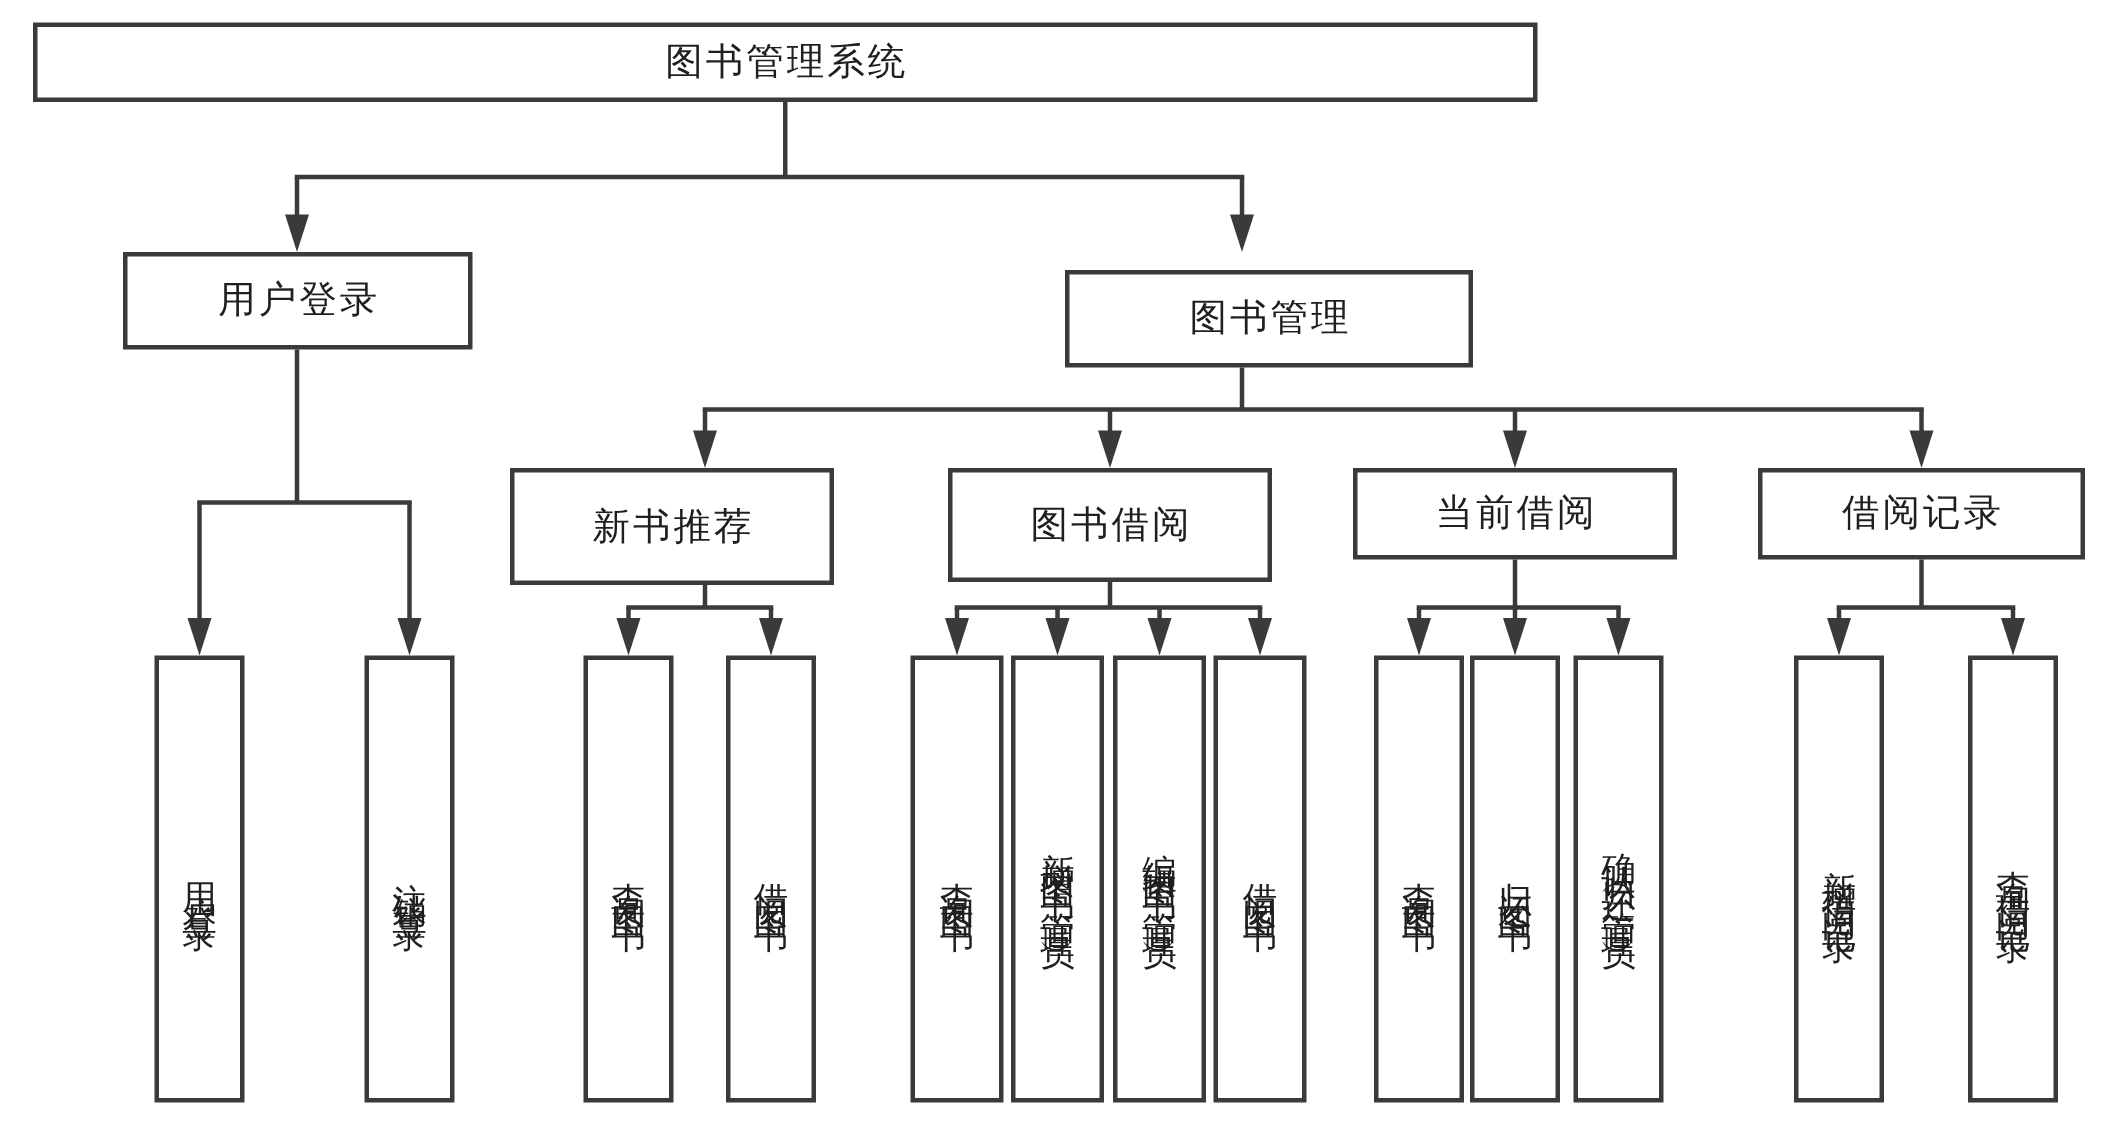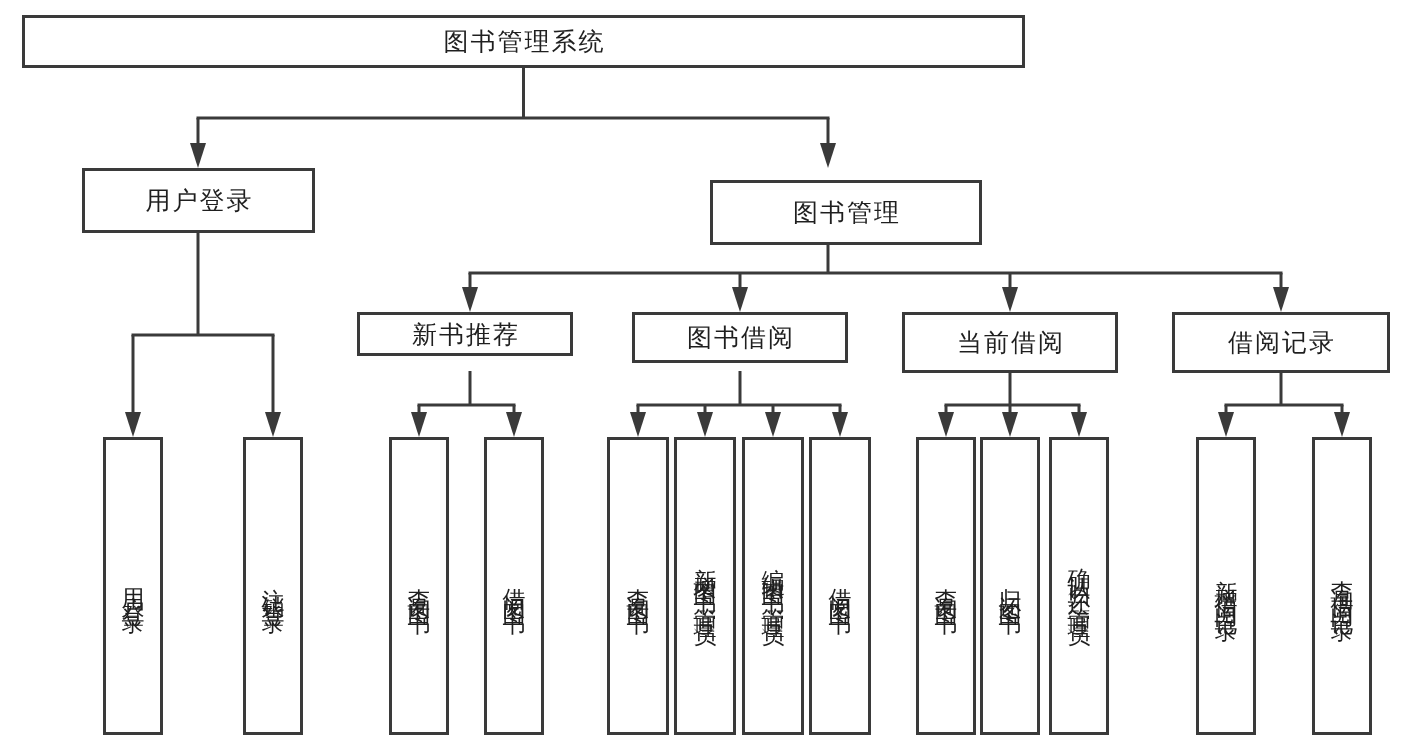--- a/index.html
+++ b/index.html
@@ -31,22 +31,22 @@
   }
   .vnode .lbl{
     writing-mode:vertical-lr;
     font-size:23px;letter-spacing:8px;
     line-height:1;white-space:nowrap;
   }
   
   #n-root{left:22px;top:15px;width:1003px;height:53px;}
   #n-user-login{left:82px;top:168px;width:233px;height:65px;}
   #n-book-mgmt{left:710px;top:168px;width:272px;height:65px;margin-top:12px;}
-  #n-new-rec{left:357px;top:312px;width:216px;height:44px;}
-  #n-book-borrow{left:632px;top:312px;width:216px;height:51px;}
+  #n-new-rec{left:340px;top:312px;width:216px;height:78px;}
+  #n-book-borrow{left:632px;top:312px;width:216px;height:76px;}
   #n-cur-borrow{left:902px;top:312px;width:216px;height:61px;justify-content:center;}
   #n-borrow-rec{left:1172px;top:312px;width:218px;height:61px;}
   
   .vnode{top:437px;width:60px;height:298px;}
   #n-leaf-user-login{left:103px;}
   #n-leaf-logout{left:243px;}
   #n-leaf-nb-query{left:389px;}
   #n-leaf-nb-borrow{left:484px;}
   #n-leaf-bb-query{left:607px;width:62px;}
   #n-leaf-bb-add{left:674px;width:62px;}

